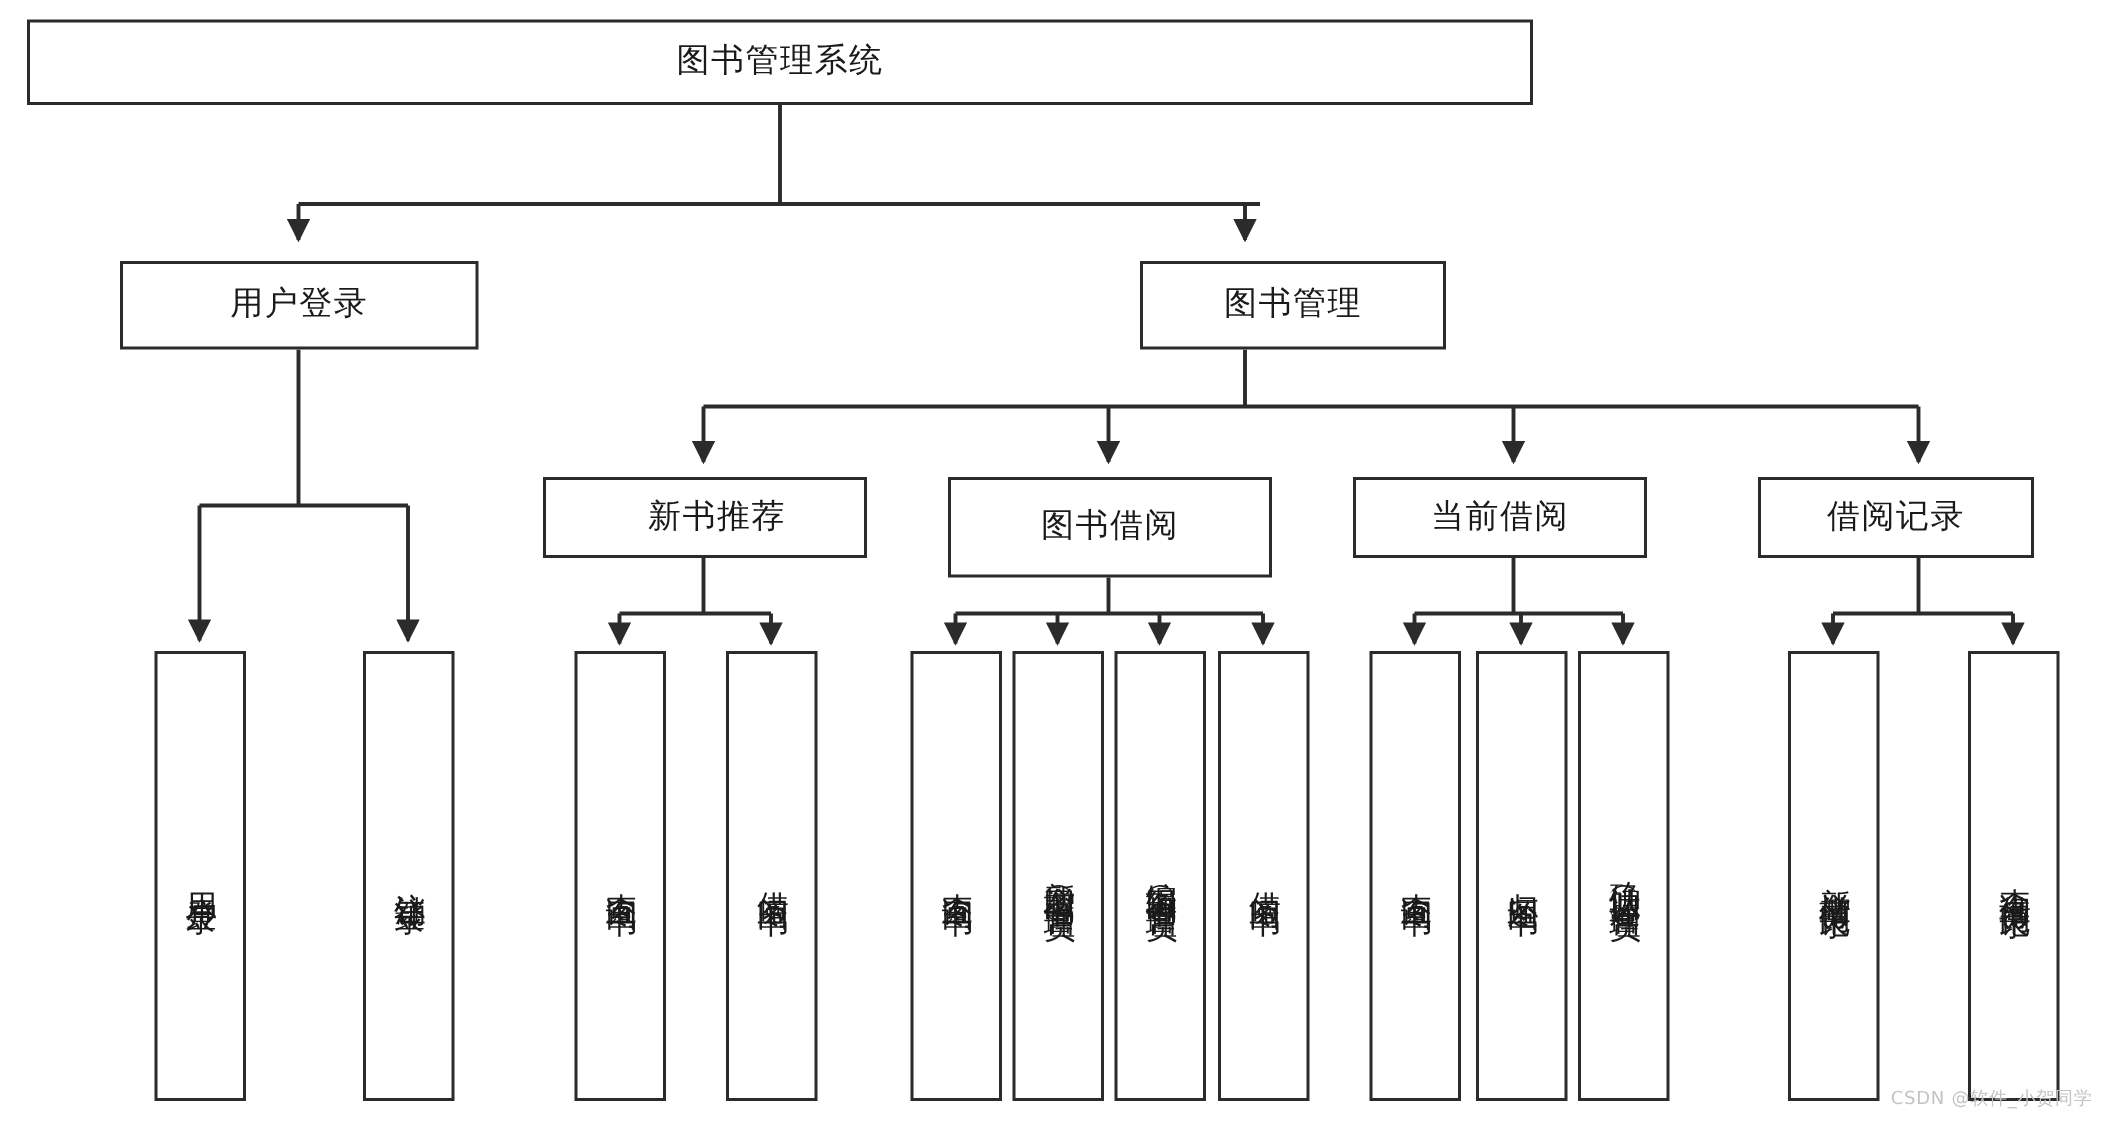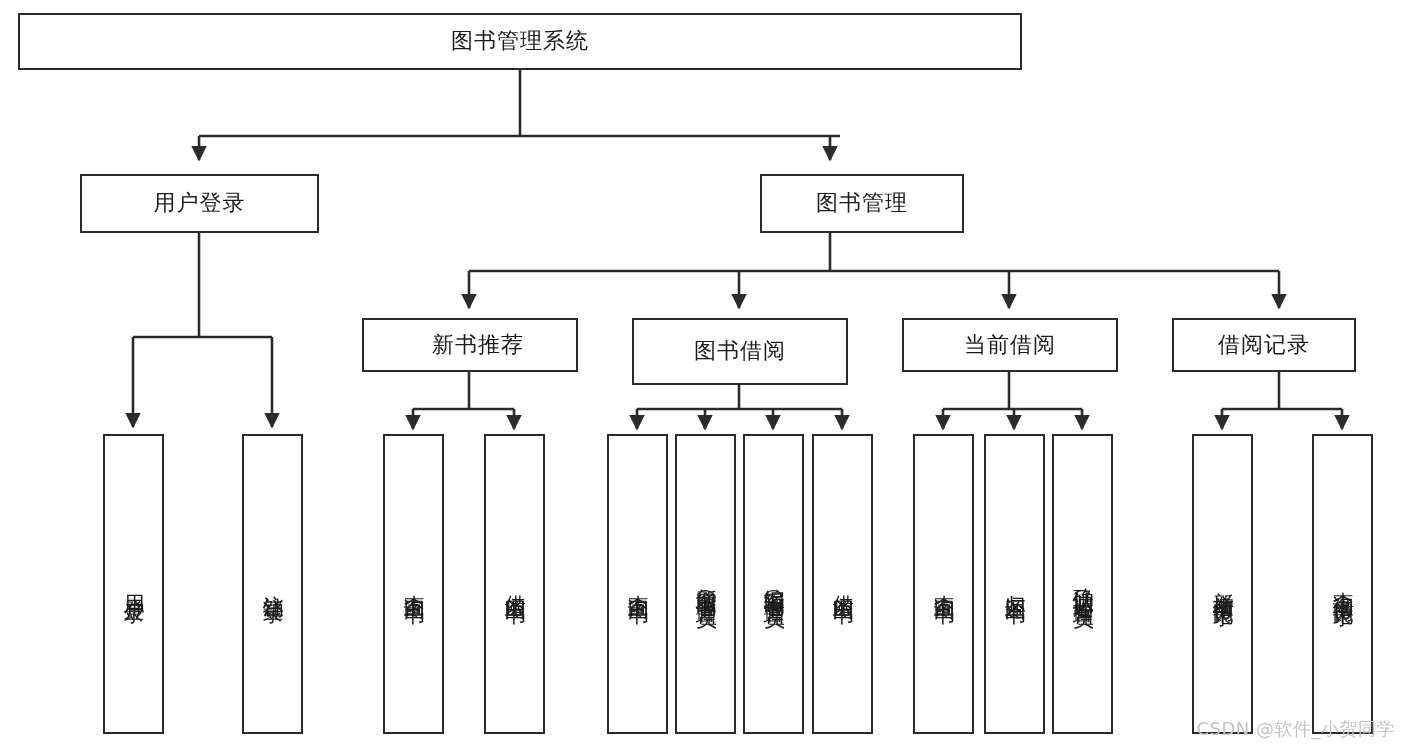--- a/index.html
+++ b/index.html
@@ -55,21 +55,21 @@
     line-height: 1.32;
     letter-spacing: 3px;
     color: #1a1a1a;
     text-align: center;
     max-height: 100%;
   }
   #watermark {
     position: absolute;
     right: 10px;
     bottom: 6px;
-    font-size: 18px;
+    font-size: 12px;
     color: #c3c3c3;
     letter-spacing: 0.5px;
     white-space: nowrap;
     z-index: 5;
   }
 </style>
 </head>
 <body>
 
 <div id="canvas">
@@ -134,21 +134,21 @@
   <div class="node horiz" style="left:712px; top:174px; width:204px; height:59px;margin-left:48px;">
     <span class="node-label">图书管理</span>
   </div>
 
   <div class="node horiz" style="left:362px; top:318px; width:216px; height:54px;padding-left:16px;">
     <span class="node-label">新书推荐</span>
   </div>
   <div class="node horiz" style="left:632px; top:318px; width:216px; height:67px;">
     <span class="node-label">图书借阅</span>
   </div>
-  <div class="node horiz" style="left:902px; top:318px; width:216px; height:54px;">
+  <div class="node horiz" style="left:902px; top:318px; width:196px; height:54px;">
     <span class="node-label">当前借阅</span>
   </div>
   <div class="node horiz" style="left:1172px; top:318px; width:184px; height:54px;">
     <span class="node-label">借阅记录</span>
   </div>
 
   <div class="node vert" style="left:103px; top:434px; width:61px; height:300px;">
     <span class="node-label">用户登录</span>
   </div>
   <div class="node vert" style="left:242px; top:434px; width:61px; height:300px;">

